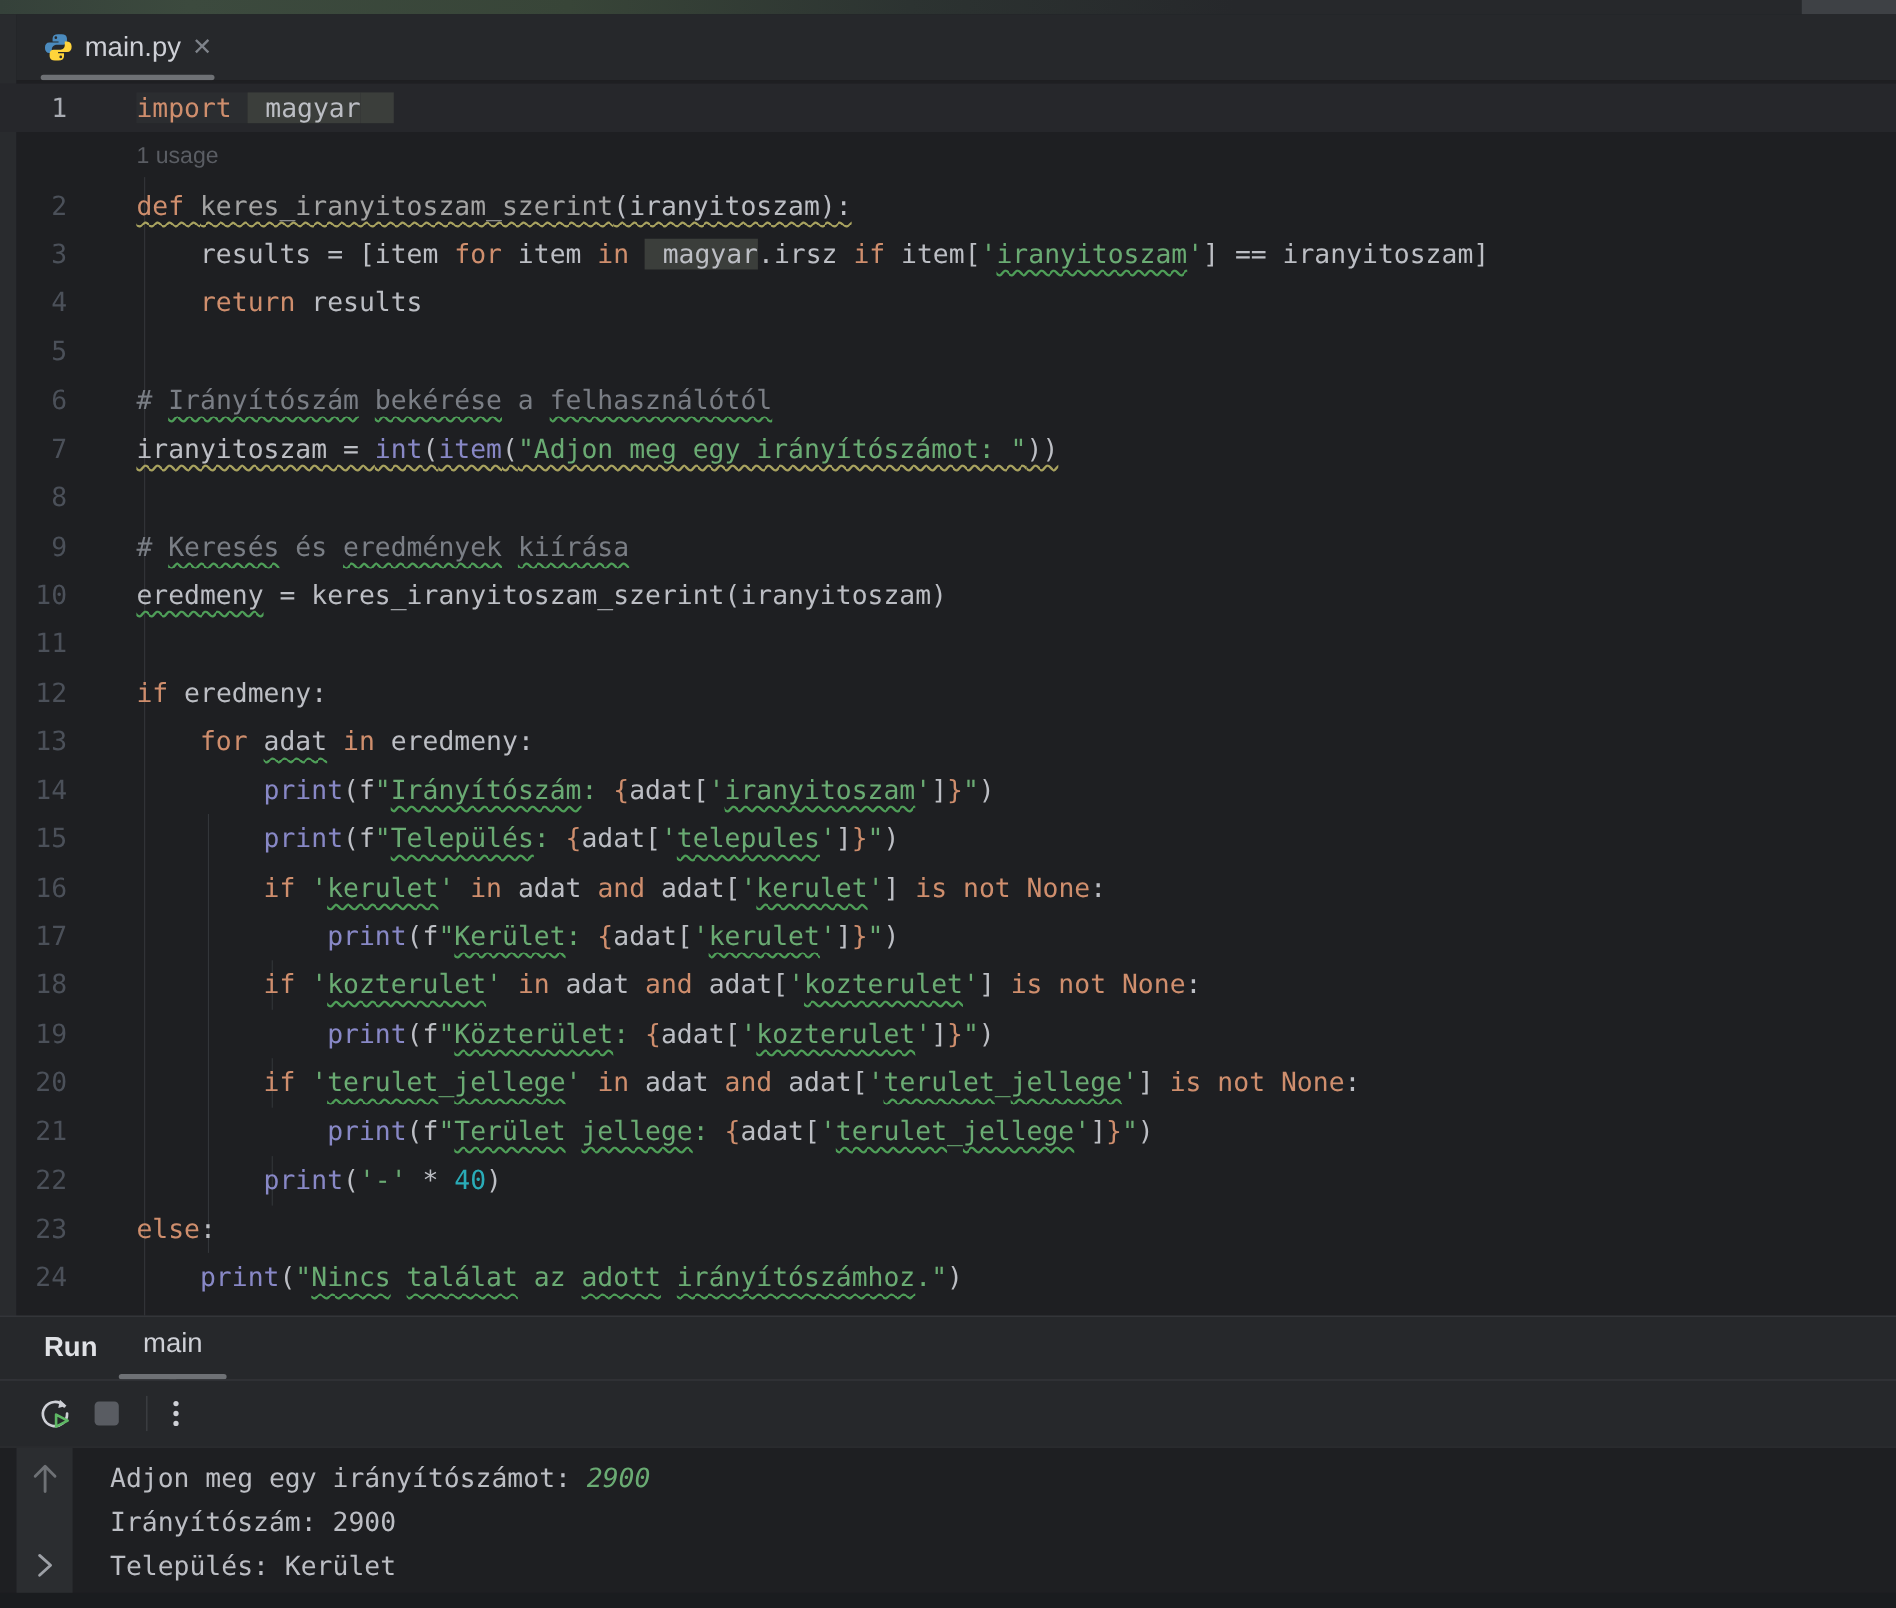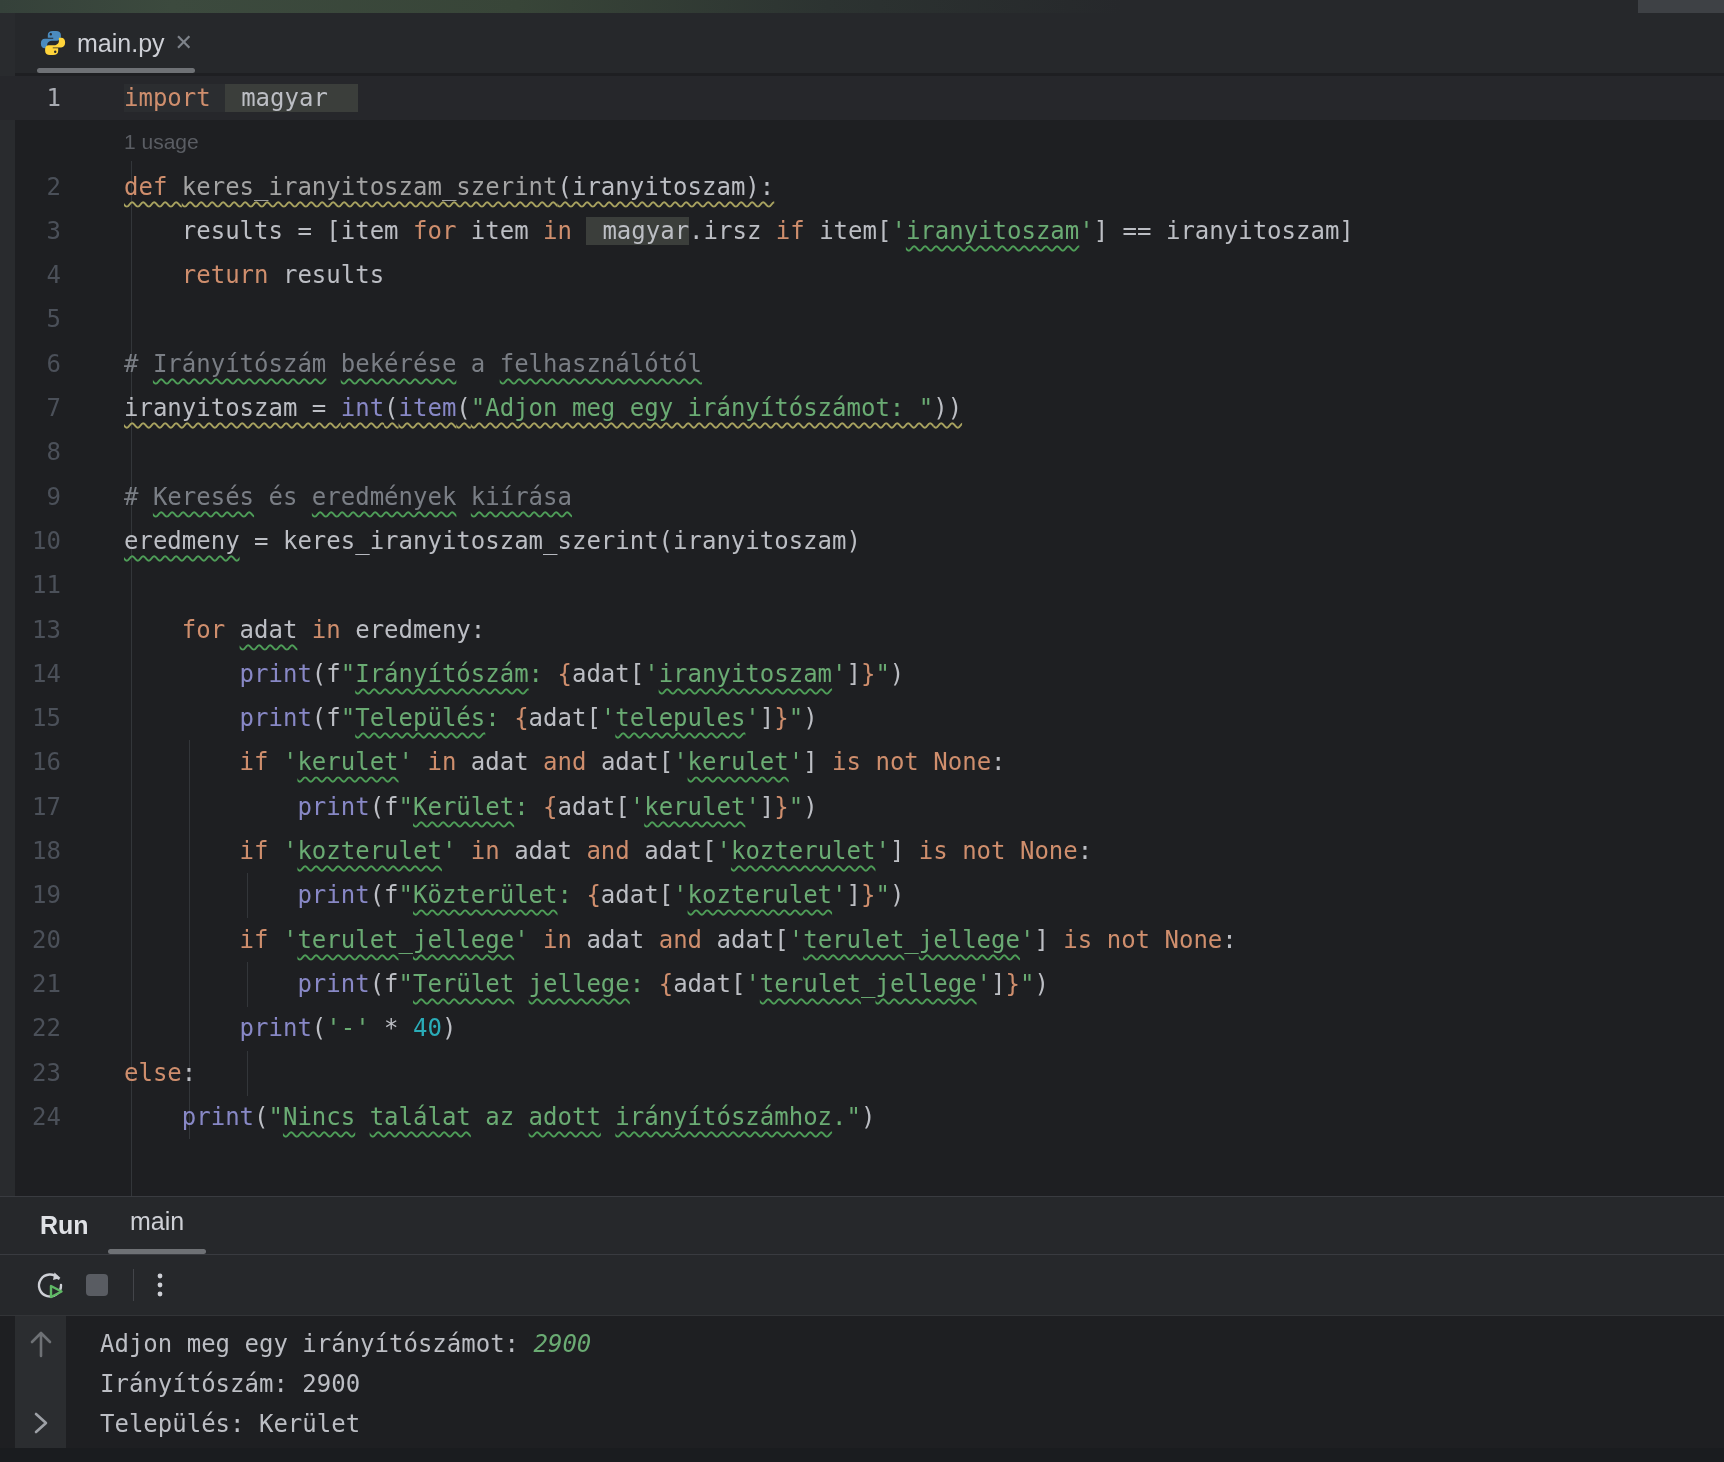--- a/index.html
+++ b/index.html
@@ -99,20 +99,21 @@
         <div class="code-line"><div class="rowbg"></div><span class="ln">2</span><span class="ct"><span class="k sqy">def </span><span class="fn sqy">keres_iranyitoszam_szerint</span><span class="d sqy">(iranyitoszam):</span></span></div>
         <div class="code-line"><div class="rowbg"></div><span class="ln">3</span><span class="ct"><span class="d">    results = [item </span><span class="k">for</span><span class="d"> item </span><span class="k">in</span><span class="d"> </span><span class="d bg2">magyar</span><span class="d">.irsz </span><span class="k">if</span><span class="d"> item[</span><span class="s">'</span><span class="s sqg">iranyitoszam</span><span class="s">'</span><span class="d">] == iranyitoszam]</span></span></div>
         <div class="code-line"><div class="rowbg"></div><span class="ln">4</span><span class="ct"><span class="d">    </span><span class="k">return</span><span class="d"> results</span></span></div>
         <div class="code-line"><div class="rowbg"></div><span class="ln">5</span><span class="ct"></span></div>
         <div class="code-line"><div class="rowbg"></div><span class="ln">6</span><span class="ct"><span class="c"># </span><span class="c sqg">Irányítószám</span><span class="c"> </span><span class="c sqg">bekérése</span><span class="c"> a </span><span class="c sqg">felhasználótól</span></span></div>
         <div class="code-line"><div class="rowbg"></div><span class="ln">7</span><span class="ct"><span class="d sqy">iranyitoszam = </span><span class="bi sqy">int</span><span class="d sqy">(</span><span class="bi sqy">item</span><span class="d sqy">(</span><span class="s sqy">"Adjon meg egy irányítószámot: "</span><span class="d sqy">))</span></span></div>
         <div class="code-line"><div class="rowbg"></div><span class="ln">8</span><span class="ct"></span></div>
         <div class="code-line"><div class="rowbg"></div><span class="ln">9</span><span class="ct"><span class="c"># </span><span class="c sqg">Keresés</span><span class="c"> és </span><span class="c sqg">eredmények</span><span class="c"> </span><span class="c sqg">kiírása</span></span></div>
         <div class="code-line"><div class="rowbg"></div><span class="ln">10</span><span class="ct"><span class="d sqg">eredmeny</span><span class="d"> = keres_iranyitoszam_szerint(iranyitoszam)</span></span></div>
         <div class="code-line"><div class="rowbg"></div><span class="ln">11</span><span class="ct"></span></div>
+        <div class="code-line"><div class="rowbg"></div><span class="ln">12</span><span class="ct"><span class="k">if</span><span class="d"> eredmeny:</span></span></div>
         <div class="code-line"><div class="rowbg"></div><span class="ln">13</span><span class="ct"><span class="d">    </span><span class="k">for</span><span class="d"> </span><span class="d sqg">adat</span><span class="d"> </span><span class="k">in</span><span class="d"> eredmeny:</span></span></div>
         <div class="code-line"><div class="rowbg"></div><span class="ln">14</span><span class="ct"><span class="d">        </span><span class="bi">print</span><span class="d">(f</span><span class="s">"</span><span class="s sqg">Irányítószám</span><span class="s">: </span><span class="k">{</span><span class="d">adat[</span><span class="s">'</span><span class="s sqg">iranyitoszam</span><span class="s">'</span><span class="d">]</span><span class="k">}</span><span class="s">"</span><span class="d">)</span></span></div>
         <div class="code-line"><div class="rowbg"></div><span class="ln">15</span><span class="ct"><span class="d">        </span><span class="bi">print</span><span class="d">(f</span><span class="s">"</span><span class="s sqg">Település</span><span class="s">: </span><span class="k">{</span><span class="d">adat[</span><span class="s">'</span><span class="s sqg">telepules</span><span class="s">'</span><span class="d">]</span><span class="k">}</span><span class="s">"</span><span class="d">)</span></span></div>
         <div class="code-line"><div class="rowbg"></div><span class="ln">16</span><span class="ct"><span class="d">        </span><span class="k">if</span><span class="d"> </span><span class="s">'</span><span class="s sqg">kerulet</span><span class="s">'</span><span class="d"> </span><span class="k">in</span><span class="d"> adat </span><span class="k">and</span><span class="d"> adat[</span><span class="s">'</span><span class="s sqg">kerulet</span><span class="s">'</span><span class="d">] </span><span class="k">is</span><span class="d"> </span><span class="k">not</span><span class="d"> </span><span class="k">None</span><span class="d">:</span></span></div>
         <div class="code-line"><div class="rowbg"></div><span class="ln">17</span><span class="ct"><span class="d">            </span><span class="bi">print</span><span class="d">(f</span><span class="s">"</span><span class="s sqg">Kerület</span><span class="s">: </span><span class="k">{</span><span class="d">adat[</span><span class="s">'</span><span class="s sqg">kerulet</span><span class="s">'</span><span class="d">]</span><span class="k">}</span><span class="s">"</span><span class="d">)</span></span></div>
         <div class="code-line"><div class="rowbg"></div><span class="ln">18</span><span class="ct"><span class="d">        </span><span class="k">if</span><span class="d"> </span><span class="s">'</span><span class="s sqg">kozterulet</span><span class="s">'</span><span class="d"> </span><span class="k">in</span><span class="d"> adat </span><span class="k">and</span><span class="d"> adat[</span><span class="s">'</span><span class="s sqg">kozterulet</span><span class="s">'</span><span class="d">] </span><span class="k">is</span><span class="d"> </span><span class="k">not</span><span class="d"> </span><span class="k">None</span><span class="d">:</span></span></div>
         <div class="code-line"><div class="rowbg"></div><span class="ln">19</span><span class="ct"><span class="d">            </span><span class="bi">print</span><span class="d">(f</span><span class="s">"</span><span class="s sqg">Közterület</span><span class="s">: </span><span class="k">{</span><span class="d">adat[</span><span class="s">'</span><span class="s sqg">kozterulet</span><span class="s">'</span><span class="d">]</span><span class="k">}</span><span class="s">"</span><span class="d">)</span></span></div>
         <div class="code-line"><div class="rowbg"></div><span class="ln">20</span><span class="ct"><span class="d">        </span><span class="k">if</span><span class="d"> </span><span class="s">'</span><span class="s sqg">terulet</span><span class="s">_</span><span class="s sqg">jellege</span><span class="s">'</span><span class="d"> </span><span class="k">in</span><span class="d"> adat </span><span class="k">and</span><span class="d"> adat[</span><span class="s">'</span><span class="s sqg">terulet</span><span class="s">_</span><span class="s sqg">jellege</span><span class="s">'</span><span class="d">] </span><span class="k">is</span><span class="d"> </span><span class="k">not</span><span class="d"> </span><span class="k">None</span><span class="d">:</span></span></div>
         <div class="code-line"><div class="rowbg"></div><span class="ln">21</span><span class="ct"><span class="d">            </span><span class="bi">print</span><span class="d">(f</span><span class="s">"</span><span class="s sqg">Terület</span><span class="s"> </span><span class="s sqg">jellege</span><span class="s">: </span><span class="k">{</span><span class="d">adat[</span><span class="s">'</span><span class="s sqg">terulet</span><span class="s">_</span><span class="s sqg">jellege</span><span class="s">'</span><span class="d">]</span><span class="k">}</span><span class="s">"</span><span class="d">)</span></span></div>
         <div class="code-line"><div class="rowbg"></div><span class="ln">22</span><span class="ct"><span class="d">        </span><span class="bi">print</span><span class="d">(</span><span class="s">'-'</span><span class="d"> * </span><span class="n">40</span><span class="d">)</span></span></div>

